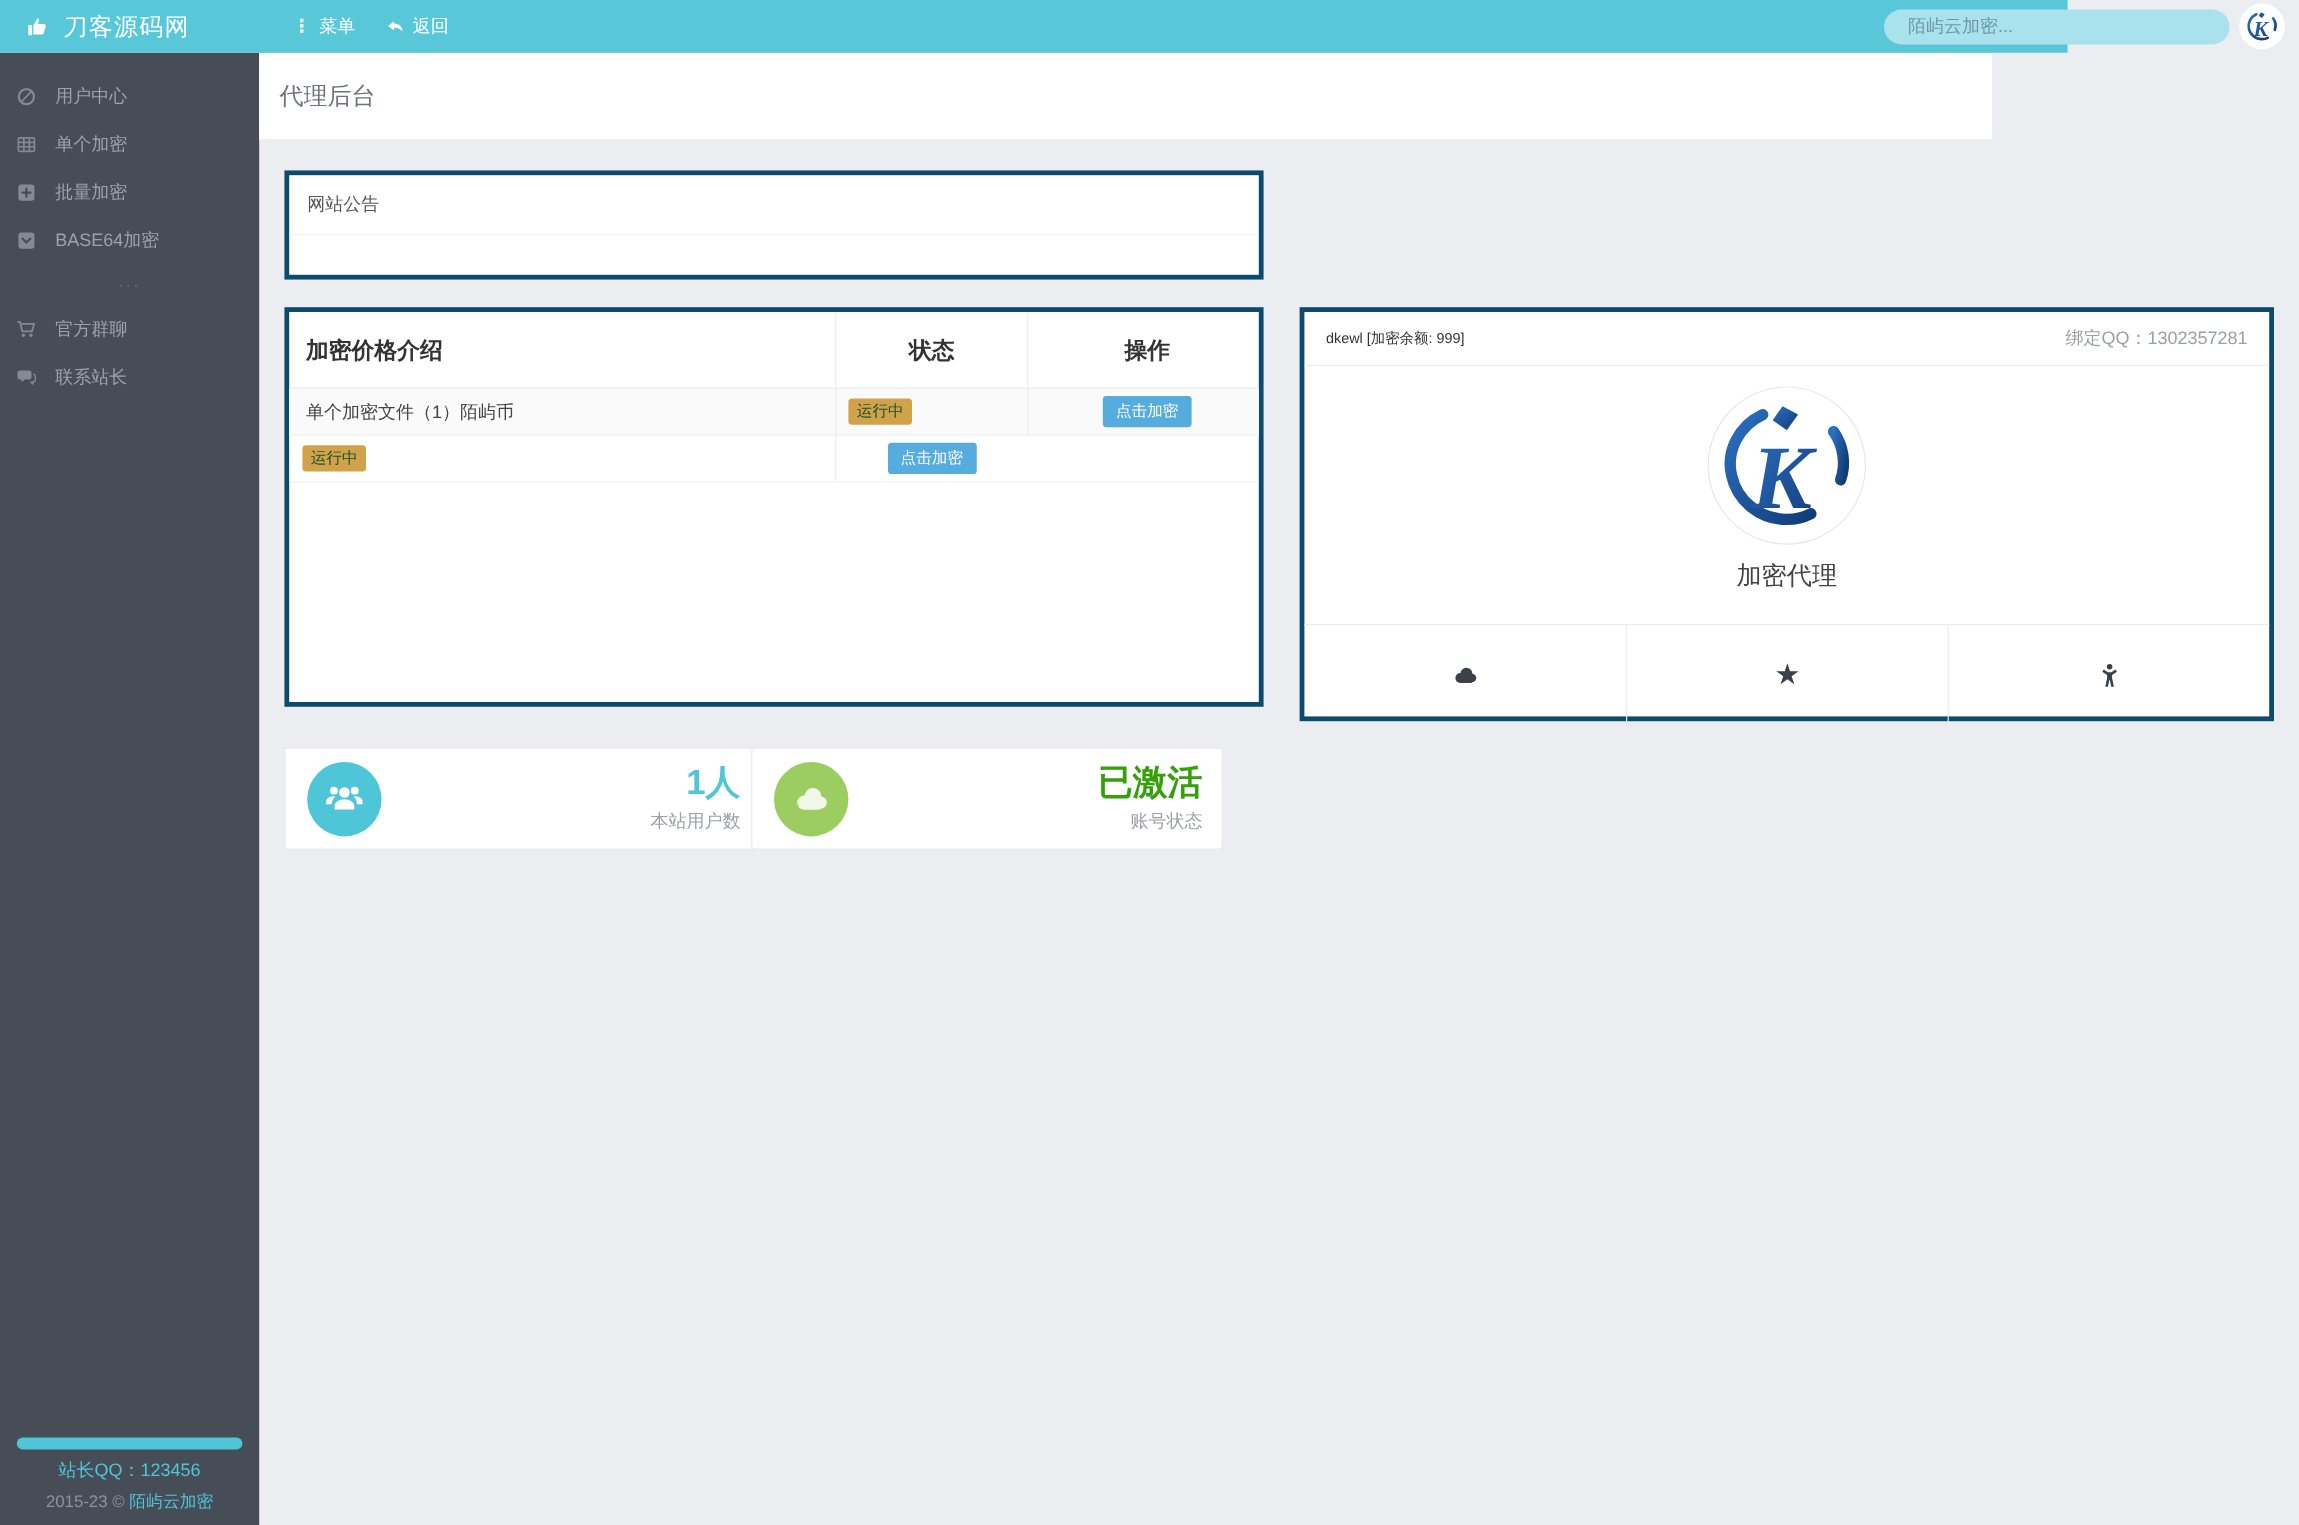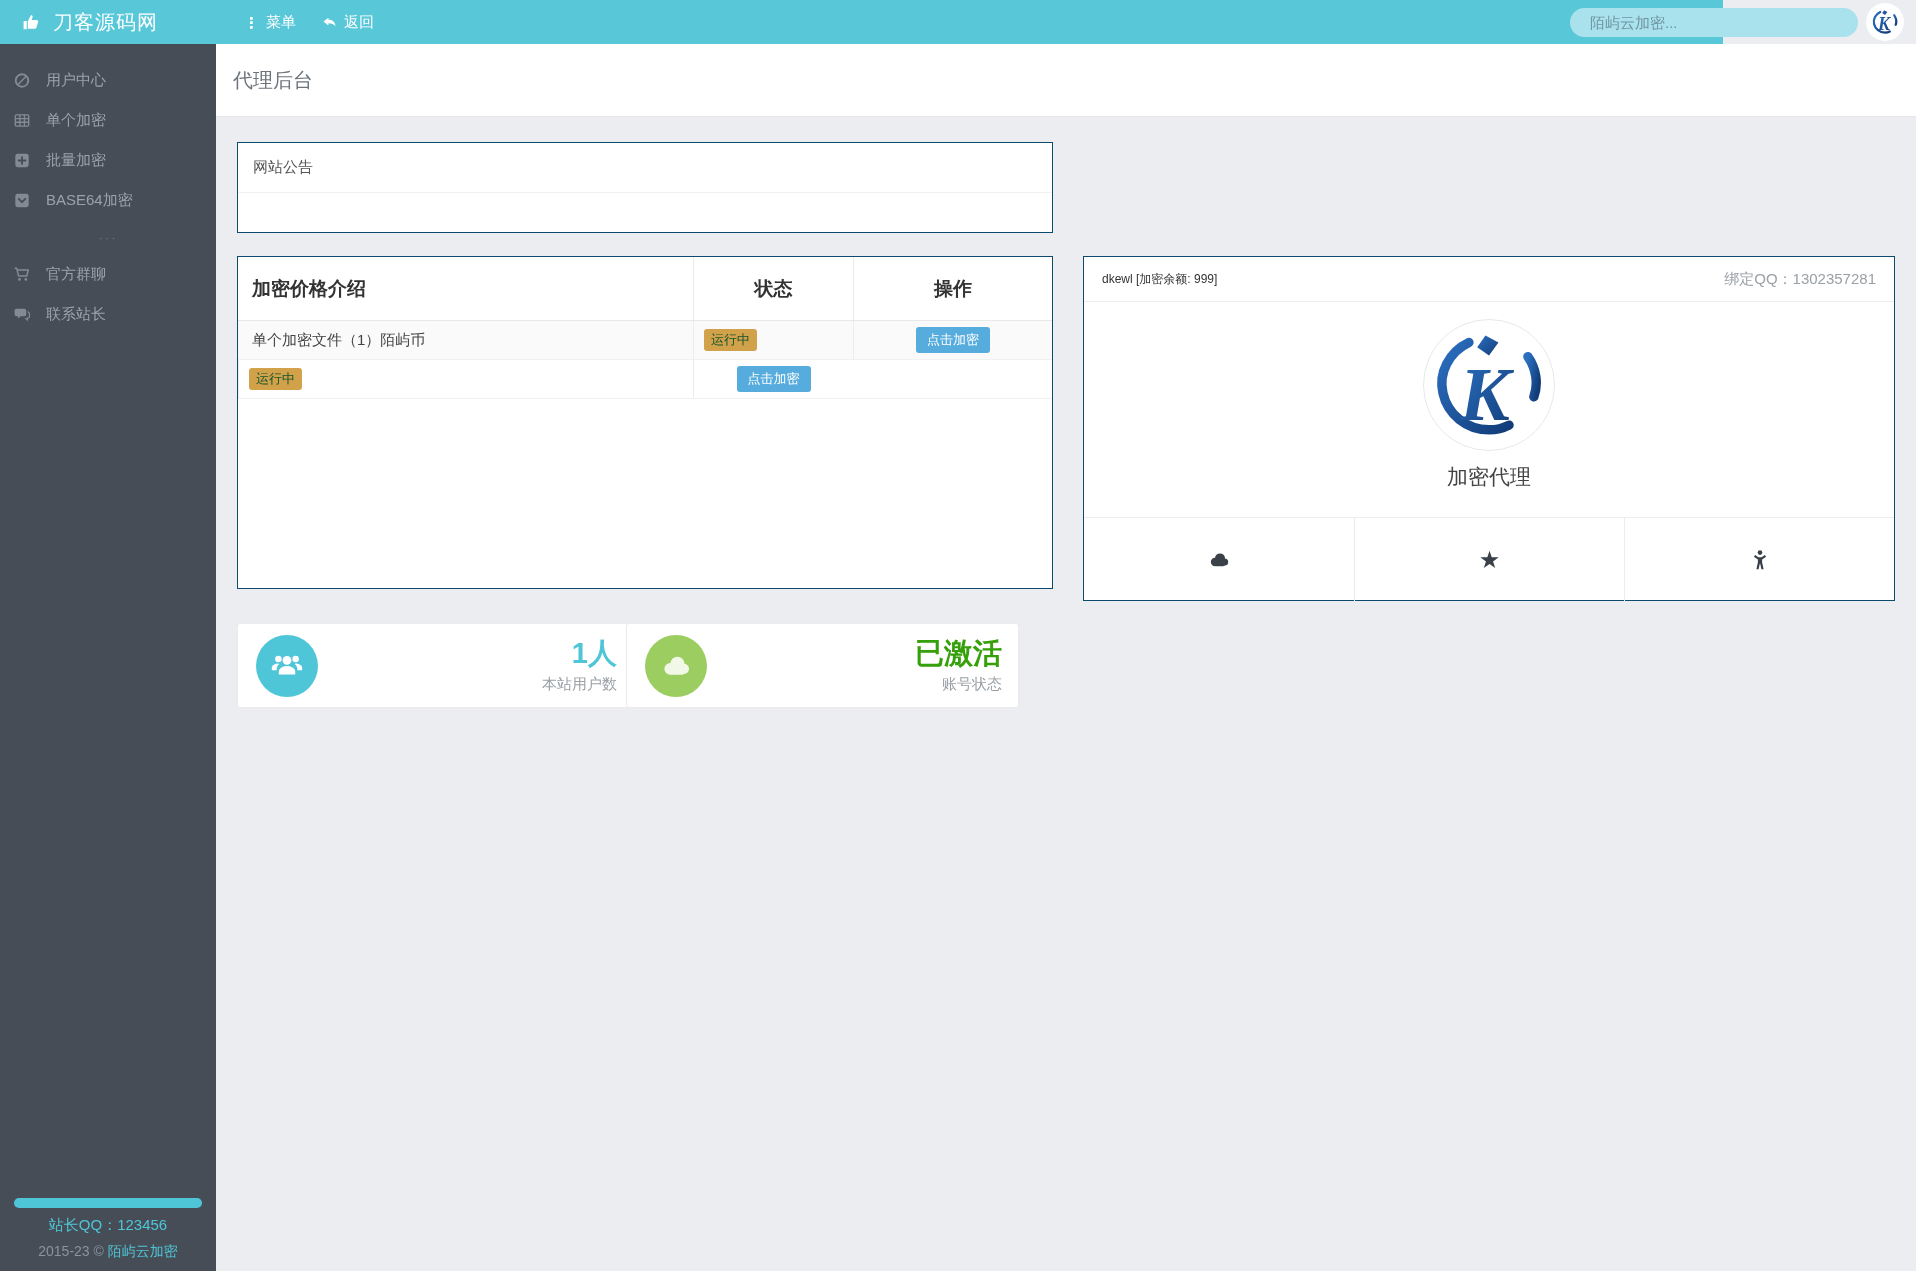--- a/index.html
+++ b/index.html
@@ -52,28 +52,28 @@
     position:absolute; left:0; bottom:10px; width:216px;
     display:flex; flex-direction:column; align-items:center; gap:8px;
   }
   .side-footer-bar { width:188px; height:10px; border-radius:5px; background:var(--accent,#4fc6d8); }
   .side-footer-qq { color:var(--accent,#4fc6d8); font-size:15px; }
   .side-footer-copy { color:#8b939d; font-size:14px; }
   .side-footer-copy a { color:var(--accent,#4fc6d8); text-decoration:none; cursor:pointer; }
 
   
   .page-header {
-    position:absolute; left:216px; top:44px; width:1700px; height:73px;
+    position:absolute; left:216px; top:44px; width:1444px; height:73px;
     background:#fff; border-bottom:1px solid #e6e6e6;
     display:flex; align-items:center; padding-left:17px;
   }
   .page-title { font-size:20px; color:#6e747c; }
 
   
-  .panel { position:absolute; background:#fff; border:1px solid #0c4a6e; }
+  .panel { position:absolute; background:#fff; border:4px solid #0c4a6e; }
   .panel-head { height:44px; display:flex; align-items:center; padding:0 15px;
     font-size:15px; color:#555; border-bottom:1px solid #f2f2f2; }
 
   .notice-panel { left:237px; top:142px; width:816px; height:91px; }
   .notice-panel .panel-head { height:50px; }
   .notice-body { height:40px; }
 
   .tasks-panel { left:237px; top:256px; width:816px; height:333px; }
   .task-grid { display:grid; grid-template-columns:455px 160px 199px; }
   .task-grid .c2, .task-grid .c3 { border-left:1px solid #ececec; }

